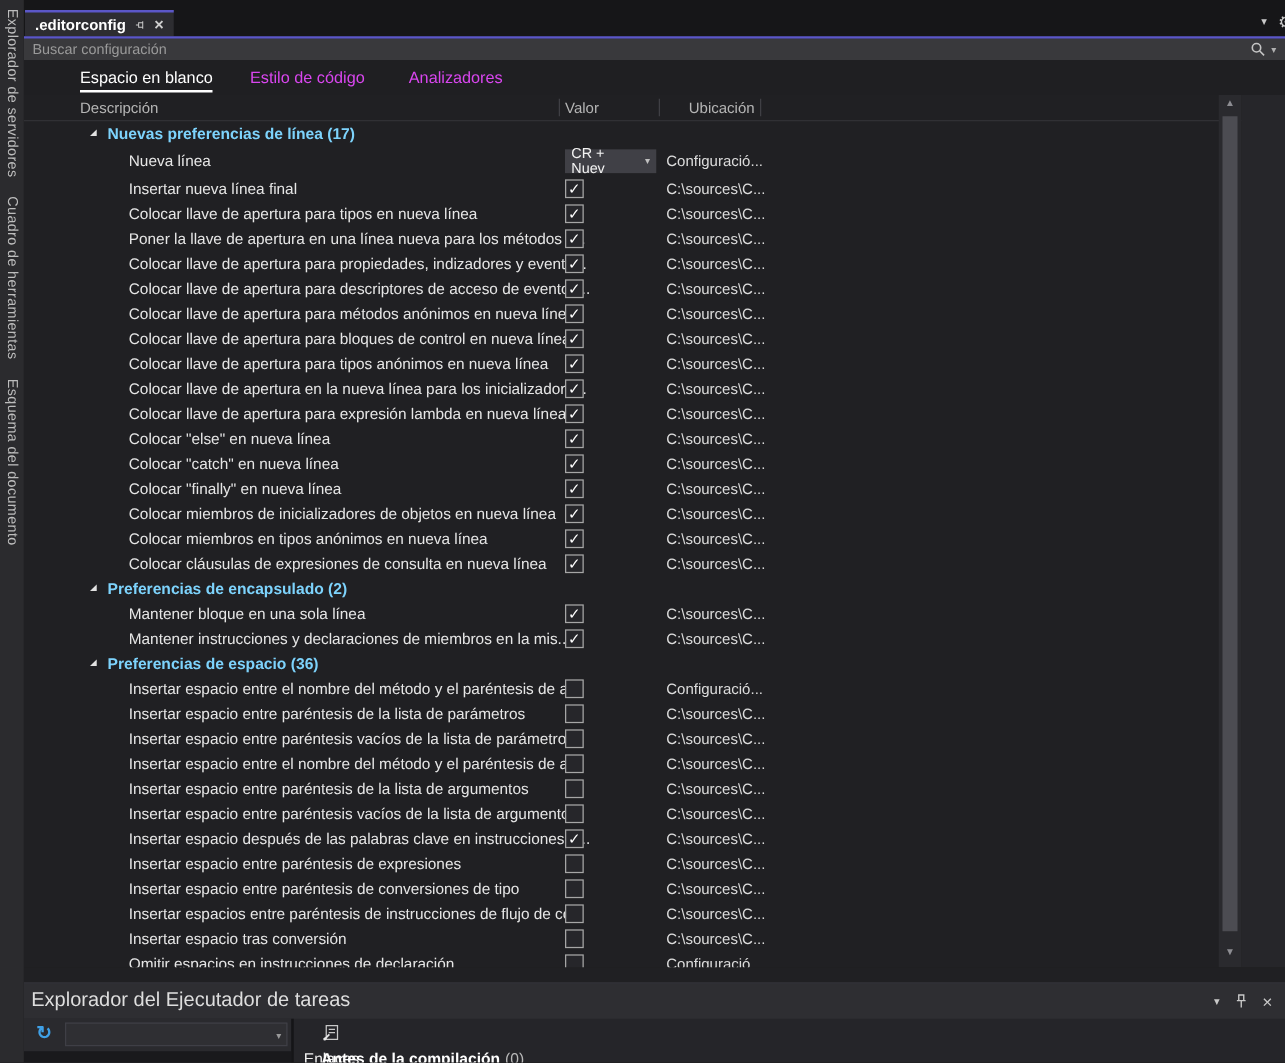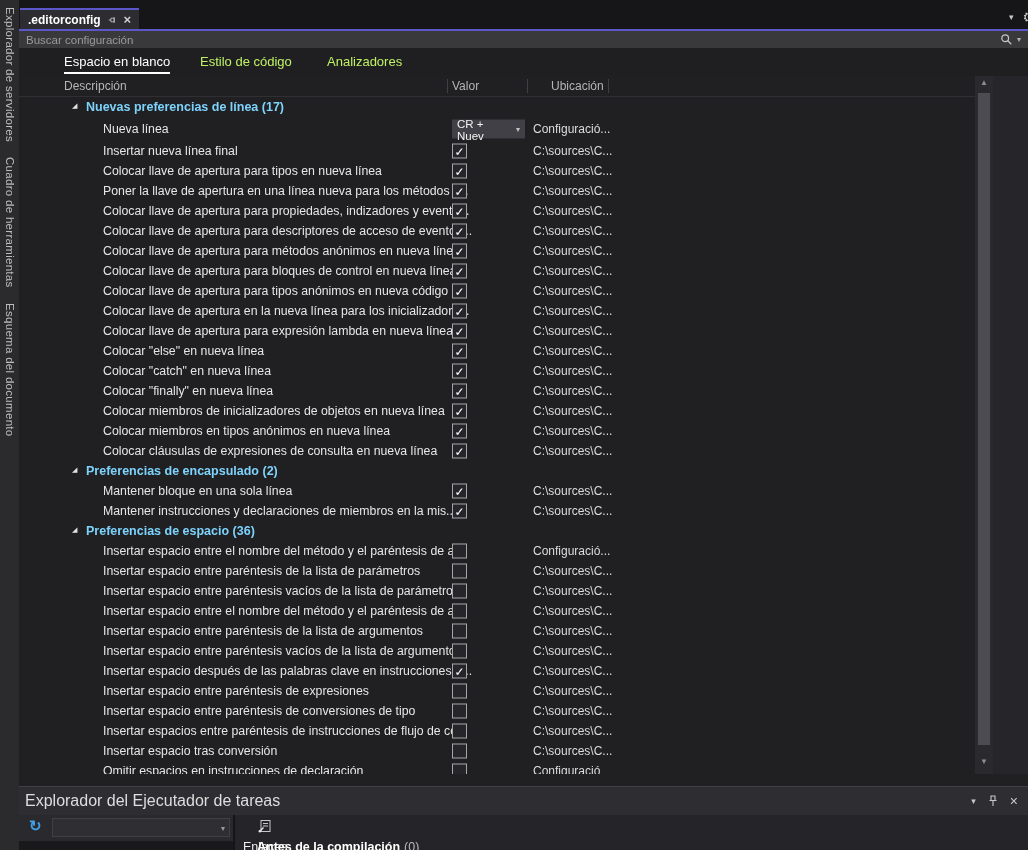--- a/index.html
+++ b/index.html
@@ -24,21 +24,21 @@
   .doc-tab .close{color:#d0d0d0;font-size:13px;font-weight:bold;line-height:1;}
   .purple-line{position:absolute;left:0;top:29px;width:100%;height:2px;background:#5b57c8;}
   
   .search-bar{position:absolute;left:0;top:31px;width:100%;height:17px;background:#39393c;
     display:flex;align-items:center;padding:0 7px;box-sizing:border-box;text-align:center;}
   .search-placeholder{color:#9a9a9a;font-size:11.5px;}
   .search-icons{margin-left:auto;display:flex;align-items:center;gap:4px;color:#c4c4c4;}
   .search-caret{font-size:8px;color:#b0b0b0;}
   
   .cat-tabs{position:absolute;left:0;top:48px;width:100%;height:28px;background:#1f1f22;}
-  .cat-tab{position:absolute;top:6px;font-size:13px;color:#bef264;padding-bottom:3px;white-space:nowrap;cursor:default;}
+  .cat-tab{position:absolute;top:6px;font-size:13px;color:#d946ef;padding-bottom:3px;white-space:nowrap;cursor:default;}
   .cat-tab.active{border-bottom:2px solid #ffffff;color:#ffffff;}
   .cat-tab.t0{left:45px;}.cat-tab.t1{left:181px;}.cat-tab.t2{left:308px;}
   
   .settings-pane{position:absolute;left:0;top:76px;width:100%;height:698px;background:#202023;overflow:hidden;}
   .table-header{position:absolute;left:0;top:0;right:0;height:20px;border-bottom:1px solid #303034;}
   .th{position:absolute;top:3px;color:#b5b5b5;font-size:12px;white-space:nowrap;}
   .th.c0{left:45px;}.th.c1{left:433px;}.th.c2{left:514px;margin-left:18px;}
   .th-sep{position:absolute;top:3px;width:1px;height:14px;background:#3f3f44;}
   .th-sep.s0{left:428px;}.th-sep.s1{left:508px;}.th-sep.s2{left:589px;}
   .rows{position:absolute;left:0;top:21px;right:0;}
@@ -198,21 +198,21 @@
           <div class="cell-loc">C:\sources\C...</div>
         </div>
         <div class="setting-row">
           <span class="row-label">Colocar llave de apertura para bloques de control en nueva línea</span>
           <div class="cell-value">
             <div class="checkbox">✓</div>
           </div>
           <div class="cell-loc">C:\sources\C...</div>
         </div>
         <div class="setting-row">
-          <span class="row-label">Colocar llave de apertura para tipos anónimos en nueva código</span>
+          <span class="row-label">Colocar llave de apertura para tipos anónimos en nueva línea</span>
           <div class="cell-value">
             <div class="checkbox">✓</div>
           </div>
           <div class="cell-loc">C:\sources\C...</div>
         </div>
         <div class="setting-row">
           <span class="row-label">Colocar llave de apertura en la nueva línea para los inicializadore...</span>
           <div class="cell-value">
             <div class="checkbox">✓</div>
           </div>

